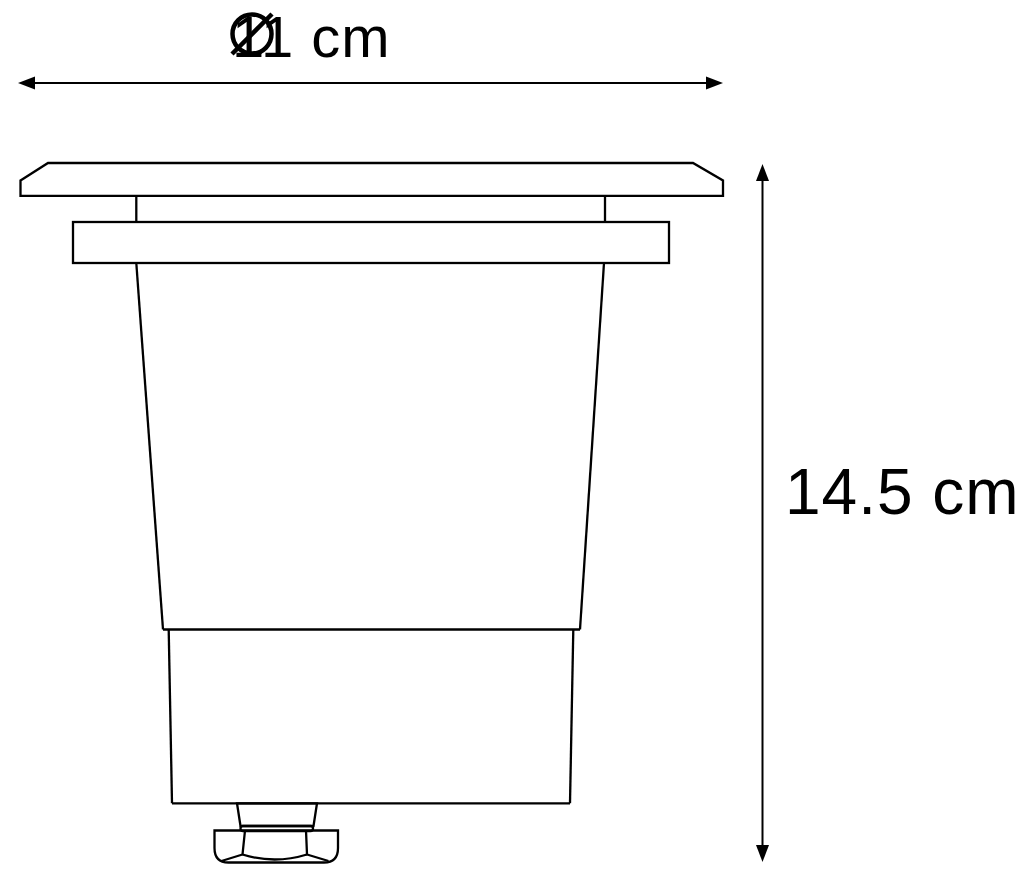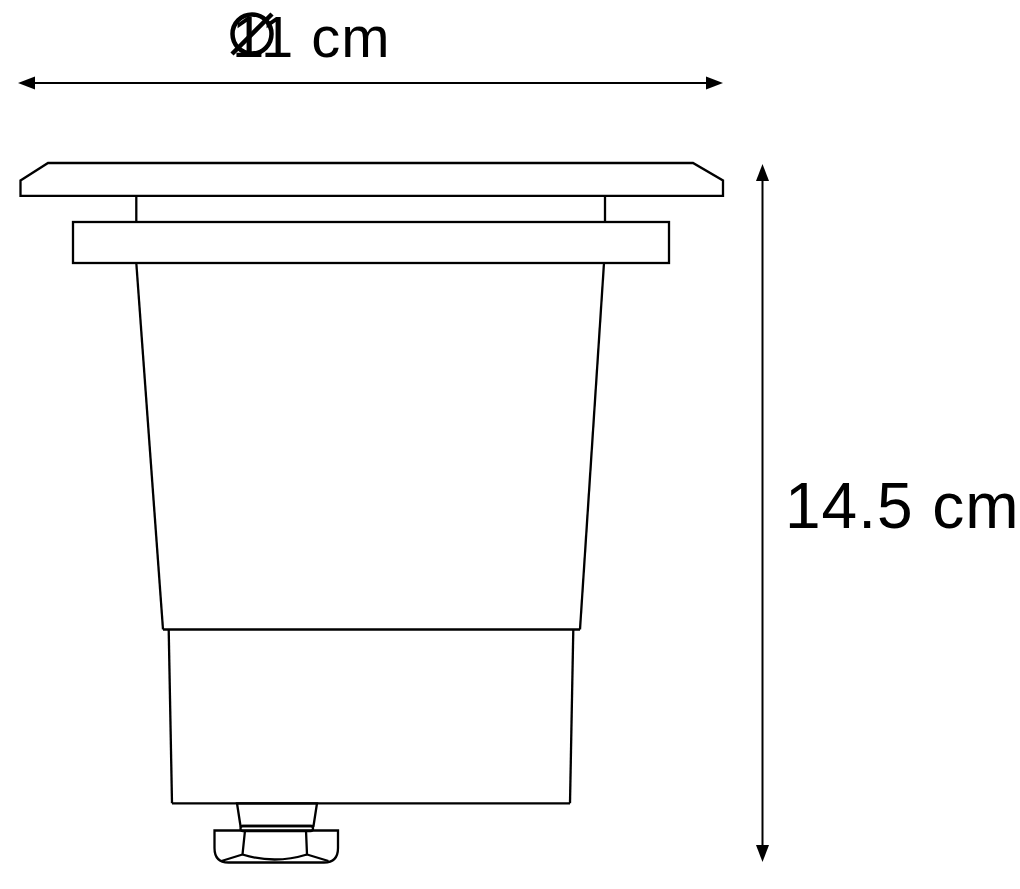--- a/index.html
+++ b/index.html
@@ -8,21 +8,21 @@
     font-family:"Liberation Sans","DejaVu Sans",sans-serif;
   }
   svg{position:absolute;left:0;top:0;}
   .dim-label{
     position:absolute;color:#000;white-space:nowrap;
     font-family:"Liberation Sans","DejaVu Sans",sans-serif;
     font-weight:400;line-height:1;letter-spacing:1px;
   }
   #h-label{left:226px;top:8px;font-size:58px;display:flex;align-items:center;}
   #h-label .dia-sym{display:inline-block;margin-right:6px;}
-  #v-label{left:785px;top:474px;font-size:64px;}
+  #v-label{left:785px;top:460px;font-size:64px;}
 </style>
 </head>
 <body>
 
 <div id="stage">
 
   <svg width="1020" height="889" viewBox="0 0 1020 889">
 
     <g stroke="#000" stroke-width="2" fill="#000">
       <line x1="30" y1="83" x2="711" y2="83"></line>

